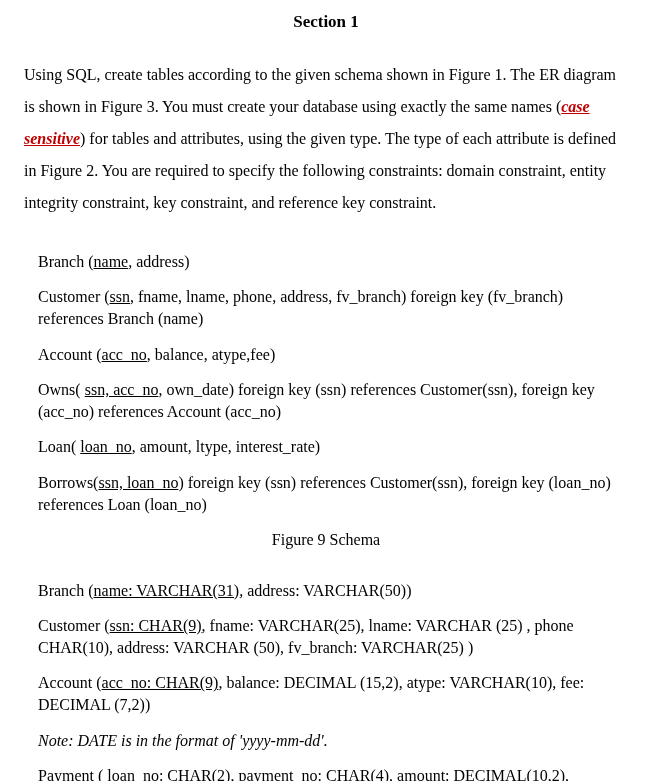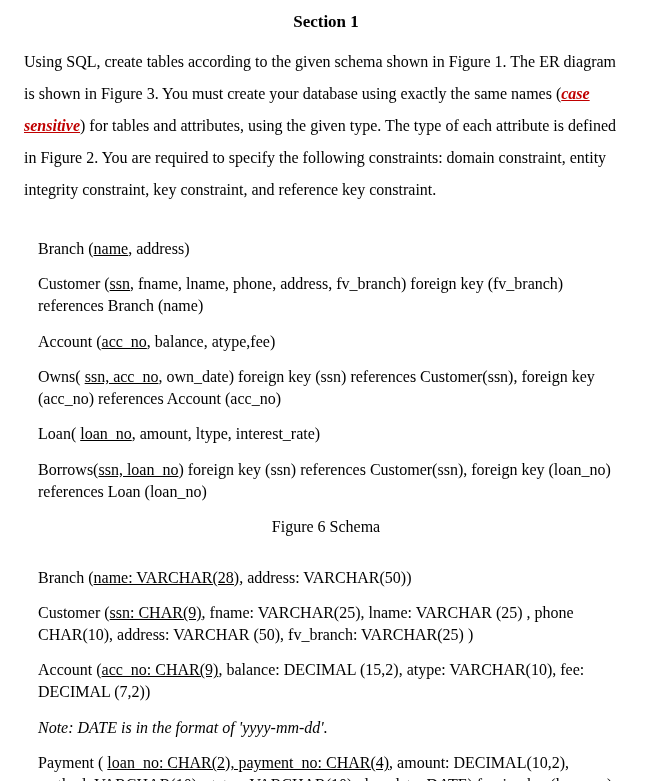--- a/index.html
+++ b/index.html
@@ -13,21 +13,21 @@
       color: #000;
       background: #fff;
       width: 652px;
       padding: 10px 24px 20px 24px;
       line-height: 1.4;
     }
     .section-title {
       text-align: center;
       font-weight: bold;
       font-size: 17px;
-      margin-bottom: 12px;
+      margin-bottom: 25px;
     }
     .intro-para {
       line-height: 2.0;
     }
     .case-sensitive {
       color: #c00000;
       font-weight: bold;
       font-style: italic;
       text-decoration: underline;
     }
@@ -66,22 +66,22 @@
 
 <div class="schema-block">
   <p><span>Branch (</span><span class="underline">name</span><span>, address)</span></p>
   <p><span>Customer (</span><span class="underline">ssn</span><span>, fname, lname, phone, address, fv_branch) foreign key (fv_branch) references Branch (name)</span></p>
   <p><span>Account (</span><span class="underline">acc_no</span><span>,  balance, atype,fee)</span></p>
   <p><span>Owns( </span><span class="underline">ssn, acc_no</span><span>, own_date) foreign key (ssn) references Customer(ssn),  foreign key (acc_no) references Account (acc_no)</span></p>
   <p><span>Loan( </span><span class="underline">loan_no</span><span>, amount, ltype, interest_rate)</span></p>
   <p><span>Borrows(</span><span class="underline">ssn, loan_no</span><span>) foreign key (ssn) references Customer(ssn),  foreign key (loan_no) references Loan (loan_no)</span></p>
 </div>
 
-<div class="figure-caption">Figure 6 Schema</div>
+<div class="figure-caption">Figure 9 Schema</div>
 
 <div class="schema-block">
-  <p><span>Branch (</span><span class="underline">name: VARCHAR(28)</span><span>, address: VARCHAR(50))</span></p>
+  <p><span>Branch (</span><span class="underline">name: VARCHAR(31)</span><span>, address: VARCHAR(50))</span></p>
   <p><span>Customer (</span><span class="underline">ssn: CHAR(9)</span><span>, fname: VARCHAR(25), lname: VARCHAR (25) , phone CHAR(10), address: VARCHAR (50), fv_branch: VARCHAR(25) )</span></p>
   <p><span>Account (</span><span class="underline">acc_no: CHAR(9)</span><span>,  balance: DECIMAL (15,2), atype: VARCHAR(10), fee: DECIMAL (7,2))</span></p>
   <p class="italic">Note: DATE is in the format of 'yyyy-mm-dd'.</p>
   <p><span>Payment ( </span><span class="underline">loan_no: CHAR(2), payment_no: CHAR(4)</span><span>, amount: DECIMAL(10,2), method: VARCHAR(10), status: VARCHAR(10), due_date: DATE) foreign key(loan_no) references loan(loan_no)</span></p>
 
 </div>
 
 </body></html>

